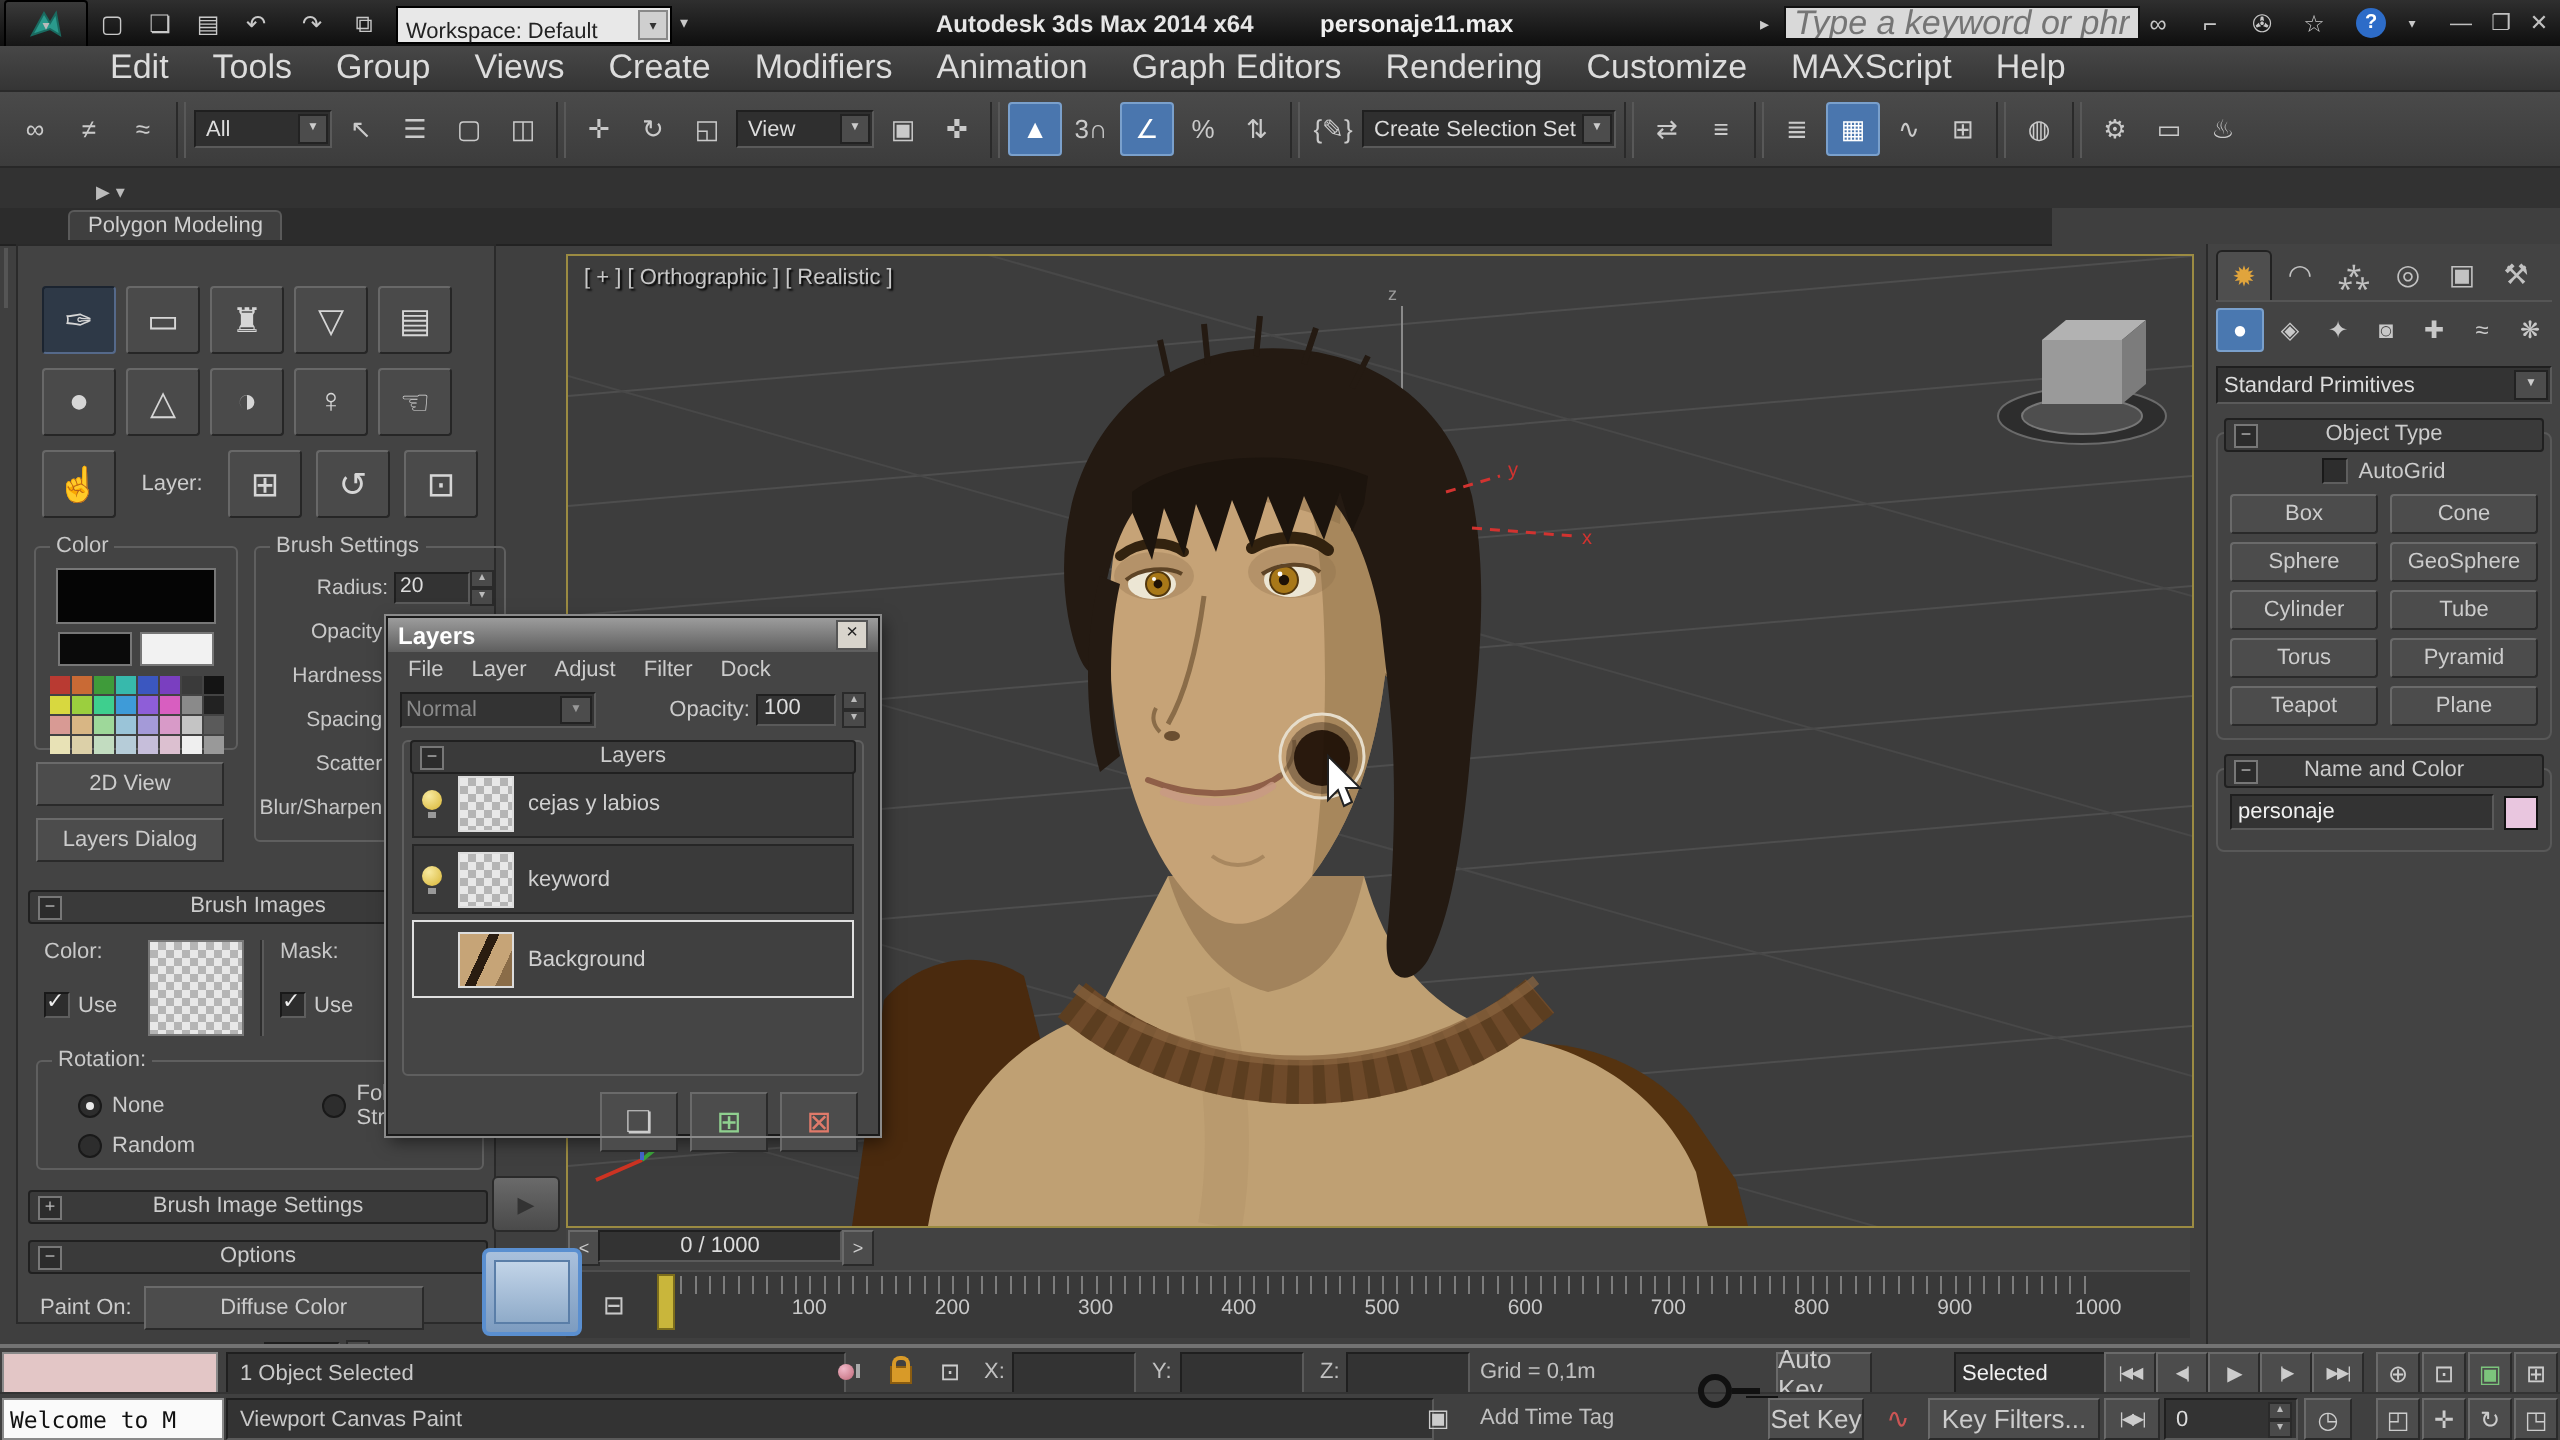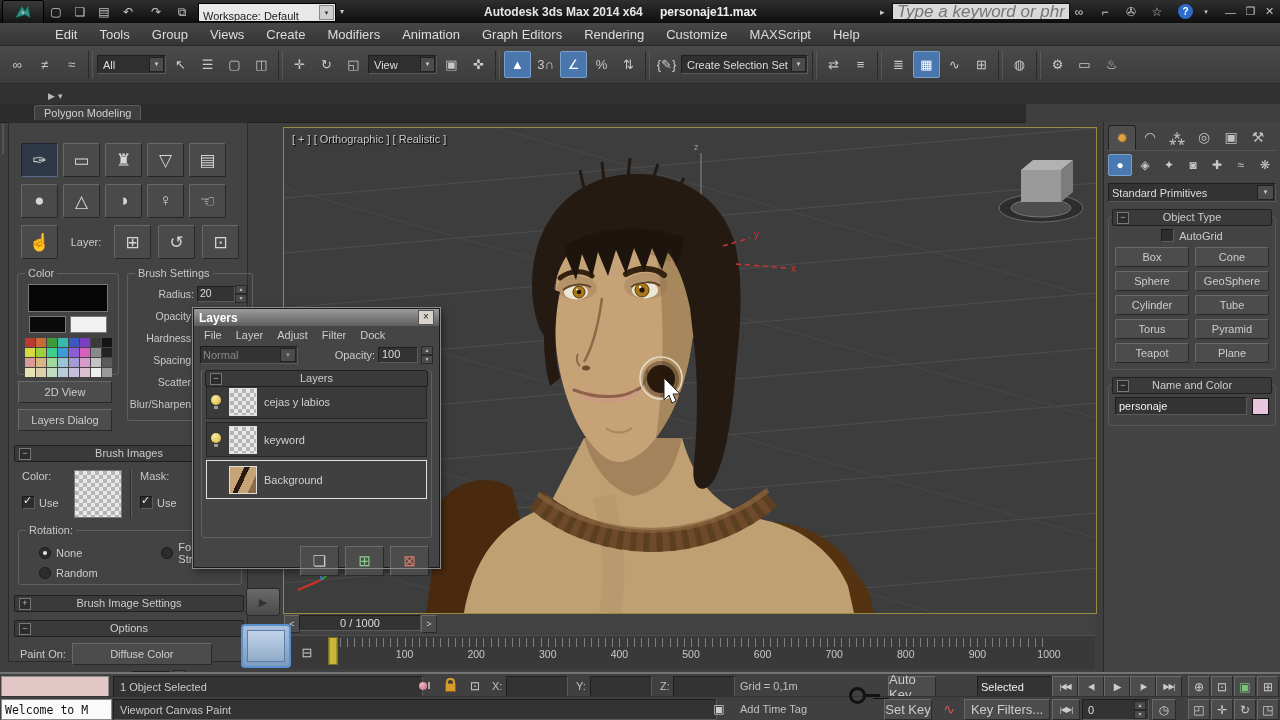--- a/index.html
+++ b/index.html
@@ -20,31 +20,31 @@
   .roll .pm{position:absolute;left:4px;top:2px;width:10px;height:10px;border:1px solid #777;background:#2c2c2c;line-height:8px;text-align:center;font-size:9px;color:#bbb;}
   .group{border:1px solid #5f5f5f;border-radius:3px;position:relative;}
   .group>.glabel{position:absolute;top:-7px;left:7px;background:#434343;padding:0 3px;color:#c8c8c8;}
   
   .titlebar{position:absolute;left:0;top:0;width:1280px;height:23px;background:linear-gradient(#2f2f2f,#0e0e0e);}
   .titlebar *{position:absolute;top:0;height:23px;display:flex;align-items:center;}
   .logo{left:2px;width:40px;top:0;height:23px;background:linear-gradient(#3a3a3a,#141414);border:1px solid #000;border-radius:2px;justify-content:center;gap:2px;}
   .qa{color:#c8c8c8;font-size:12px;justify-content:center;width:20px;}
   .ws{left:198px;width:128px;height:17px;top:3px;background:#e8e8e8;color:#222;border:1px solid #000;padding:0 4px;font-size:11px;}
   .ws .ddb{position:absolute;right:1px;top:1px;width:13px;height:13px;background:#cfcfcf;border:1px solid #888;font-size:7px;display:flex;align-items:center;justify-content:center;color:#333;}
-  .apptitle{left:484px;color:#e6e6e6;font-weight:bold;font-size:12px;}
+  .apptitle{left:468px;color:#e6e6e6;font-weight:bold;font-size:12px;}
   .filetitle{left:660px;color:#f0f0f0;font-weight:bold;font-size:12px;}
   .tb-flyout{left:880px;color:#ccc;font-size:9px;}
   .search{left:892px;top:3px;height:15px;width:168px;background:#d9d9d9;border:1px solid #111;color:#333;
           font-style:italic;font-size:17px;padding:0 4px;font-family:"Liberation Sans",sans-serif;position:absolute;}
   .ic-ic{color:#c8c8c8;font-size:12px;width:22px;justify-content:center;}
   .helpdot{width:15px;height:15px;top:4px;border-radius:50%;background:#2d6cc8;color:#fff;font-size:10px;justify-content:center;font-weight:bold;}
   .winbtn{color:#c0c0c0;font-size:11px;width:17px;justify-content:center;}
   
   .menubar{position:absolute;left:0;top:23px;width:1280px;height:23px;background:linear-gradient(#474747,#353535);border-bottom:1px solid #2a2a2a;display:flex;align-items:center;padding-left:44px;box-sizing:border-box;}
-  .menu-item{padding:0 11px;color:#dcdcdc;font-size:13px;}
+  .menu-item{padding:0 11px;color:#dcdcdc;font-size:17px;}
   
   .toolbar{position:absolute;left:0;top:46px;width:1280px;height:38px;background:linear-gradient(#4a4a4a,#3c3c3c);border-bottom:1px solid #282828;display:flex;align-items:center;padding-left:4px;box-sizing:border-box;}
   .ticon{width:25px;height:25px;margin:0 1px;display:inline-flex;align-items:center;justify-content:center;font-size:13px;color:#cacaca;flex:none;}
   .ticon.hl{background:#4a76ae;border:1px solid #7aa0cc;color:#fff;border-radius:2px;}
   .ticon.dd{width:auto;min-width:46px;height:17px;background:#2f2f2f;border:1px solid;border-color:#1f1f1f #5a5a5a #5a5a5a #1f1f1f;font-size:11px;color:#ddd;justify-content:flex-start;padding:0 16px 0 5px;position:relative;}
   .ticon.dd::after{content:"▼";position:absolute;right:1px;top:1px;width:13px;height:13px;background:#4c4c4c;border:1px solid #222;font-size:6px;line-height:13px;text-align:center;color:#ccc;}
   .ticon.wide{min-width:104px;}
   .ticon.sep{width:3px;min-width:3px;height:28px;border-left:1px solid #2a2a2a;border-right:1px solid #585858;margin:0 3px;}
   
   .ribbontabs{position:absolute;left:0;top:84px;width:1280px;height:20px;background:#323232;display:flex;align-items:flex-end;padding-left:34px;box-sizing:border-box;}

